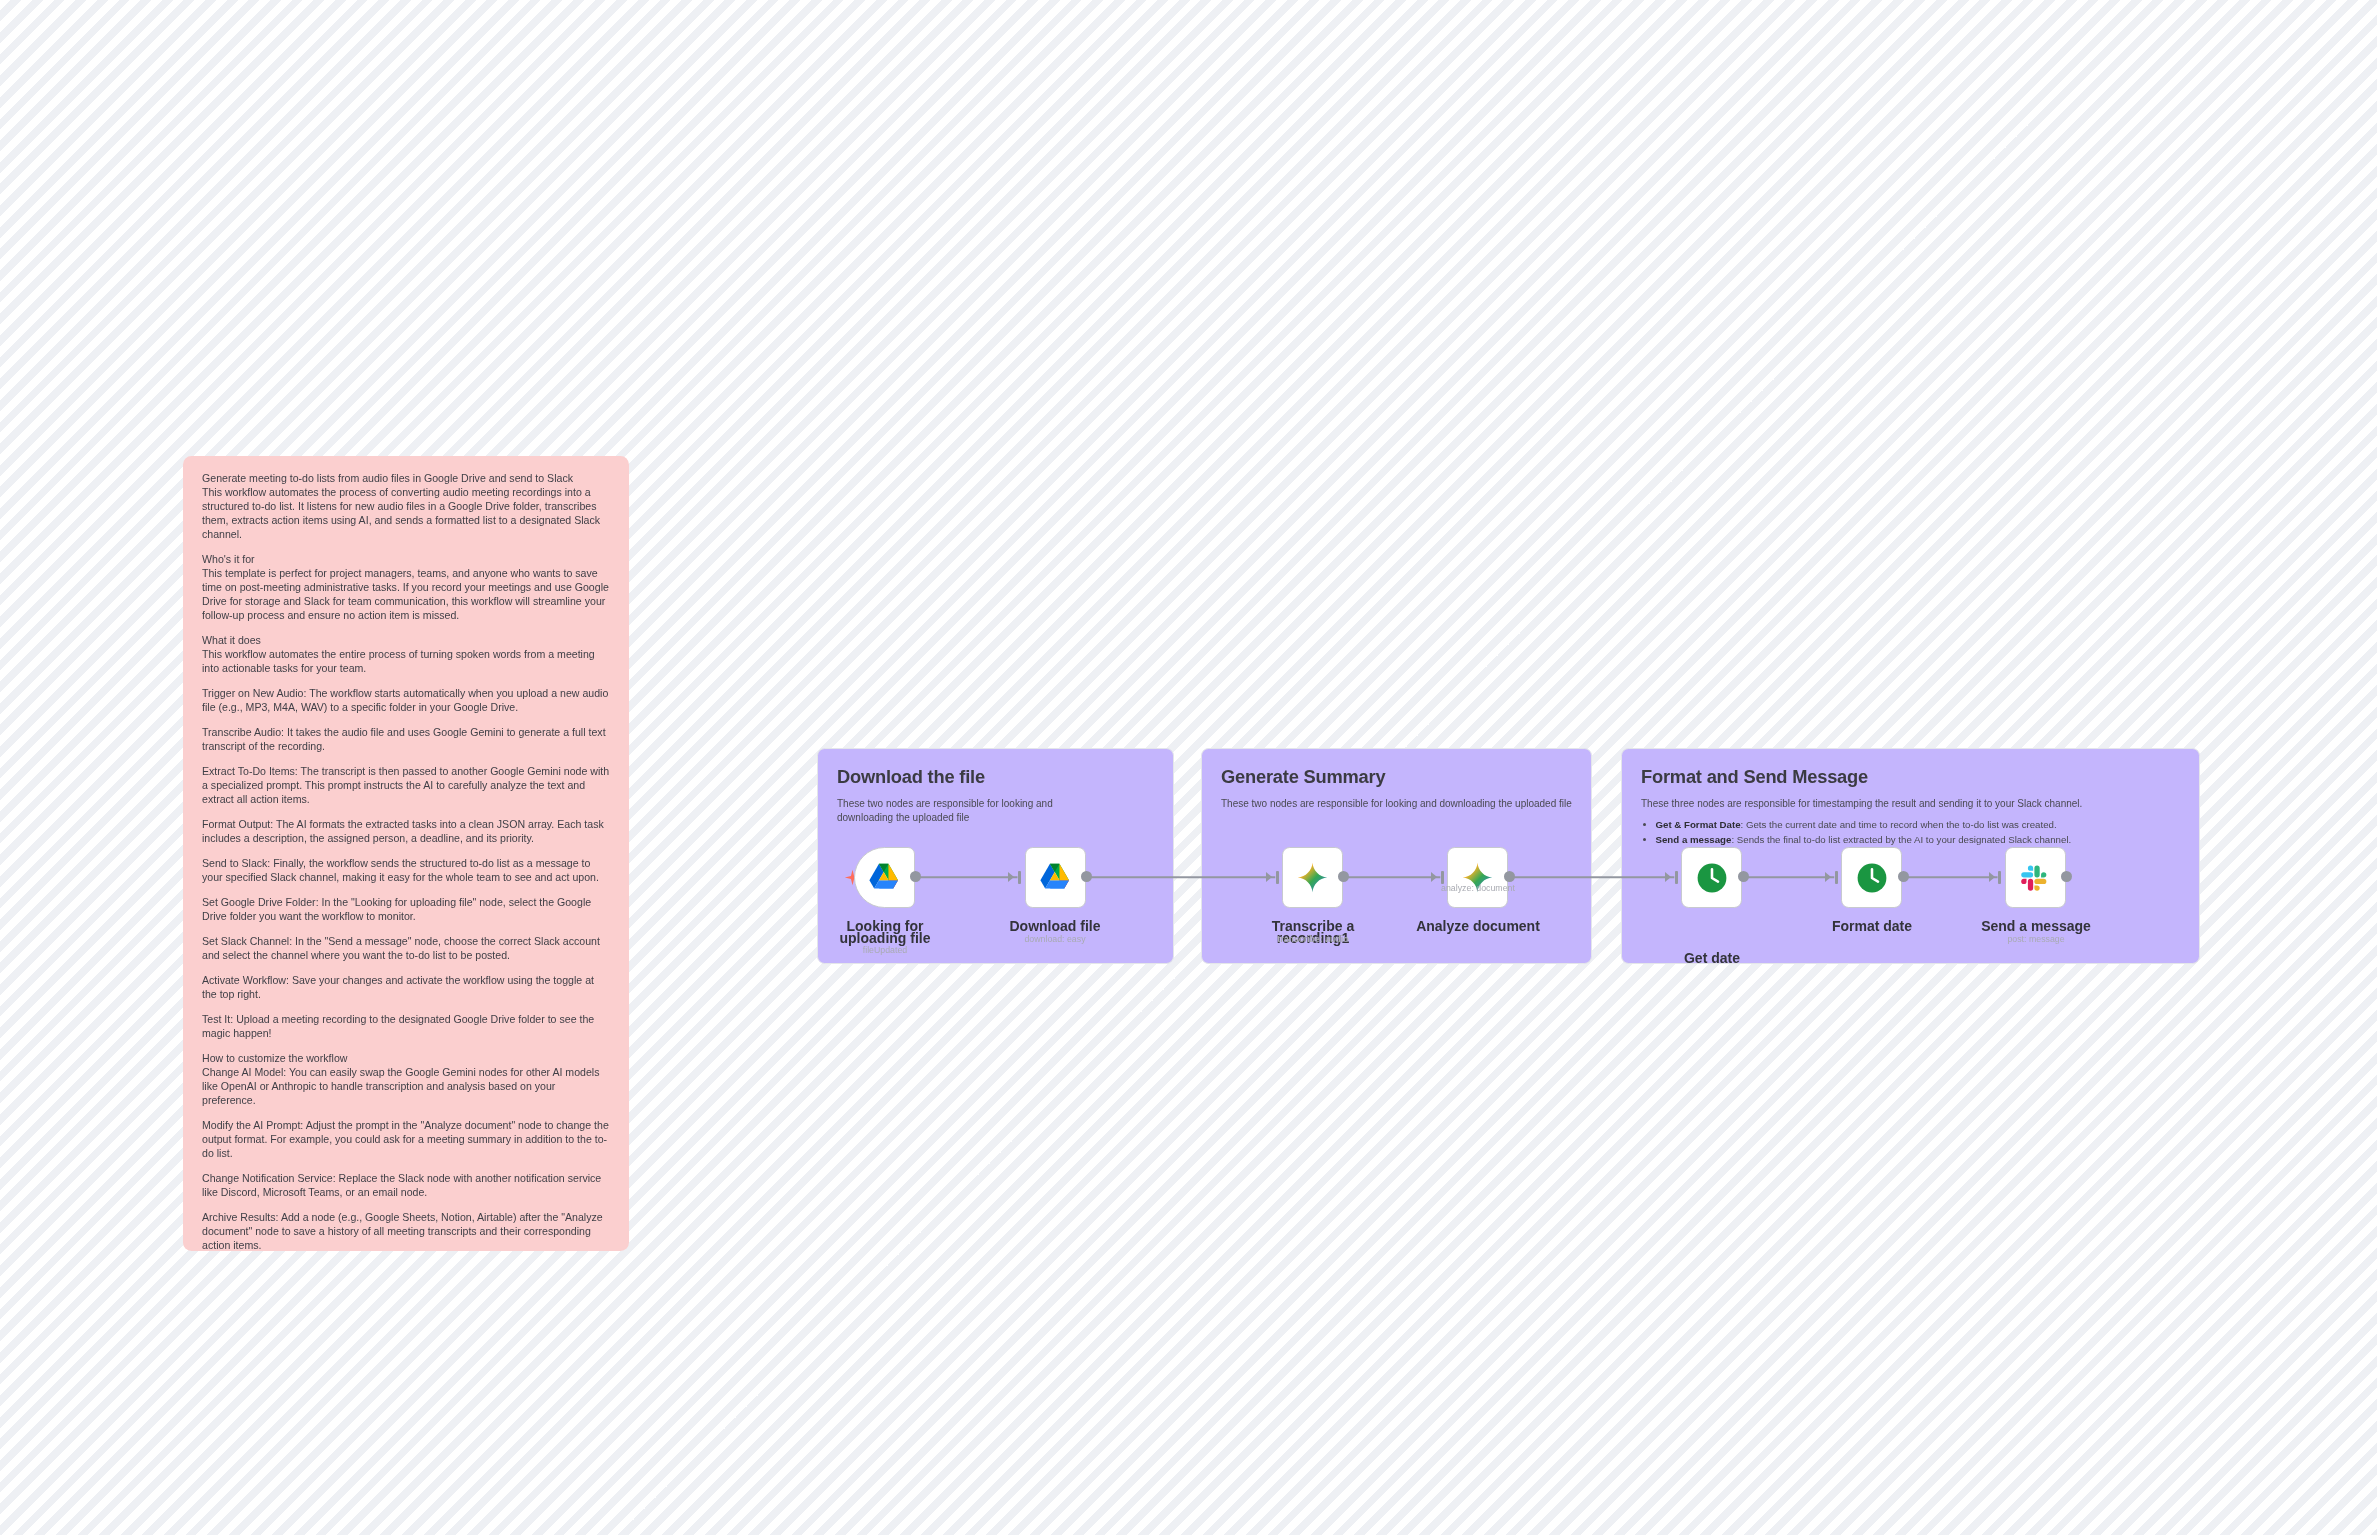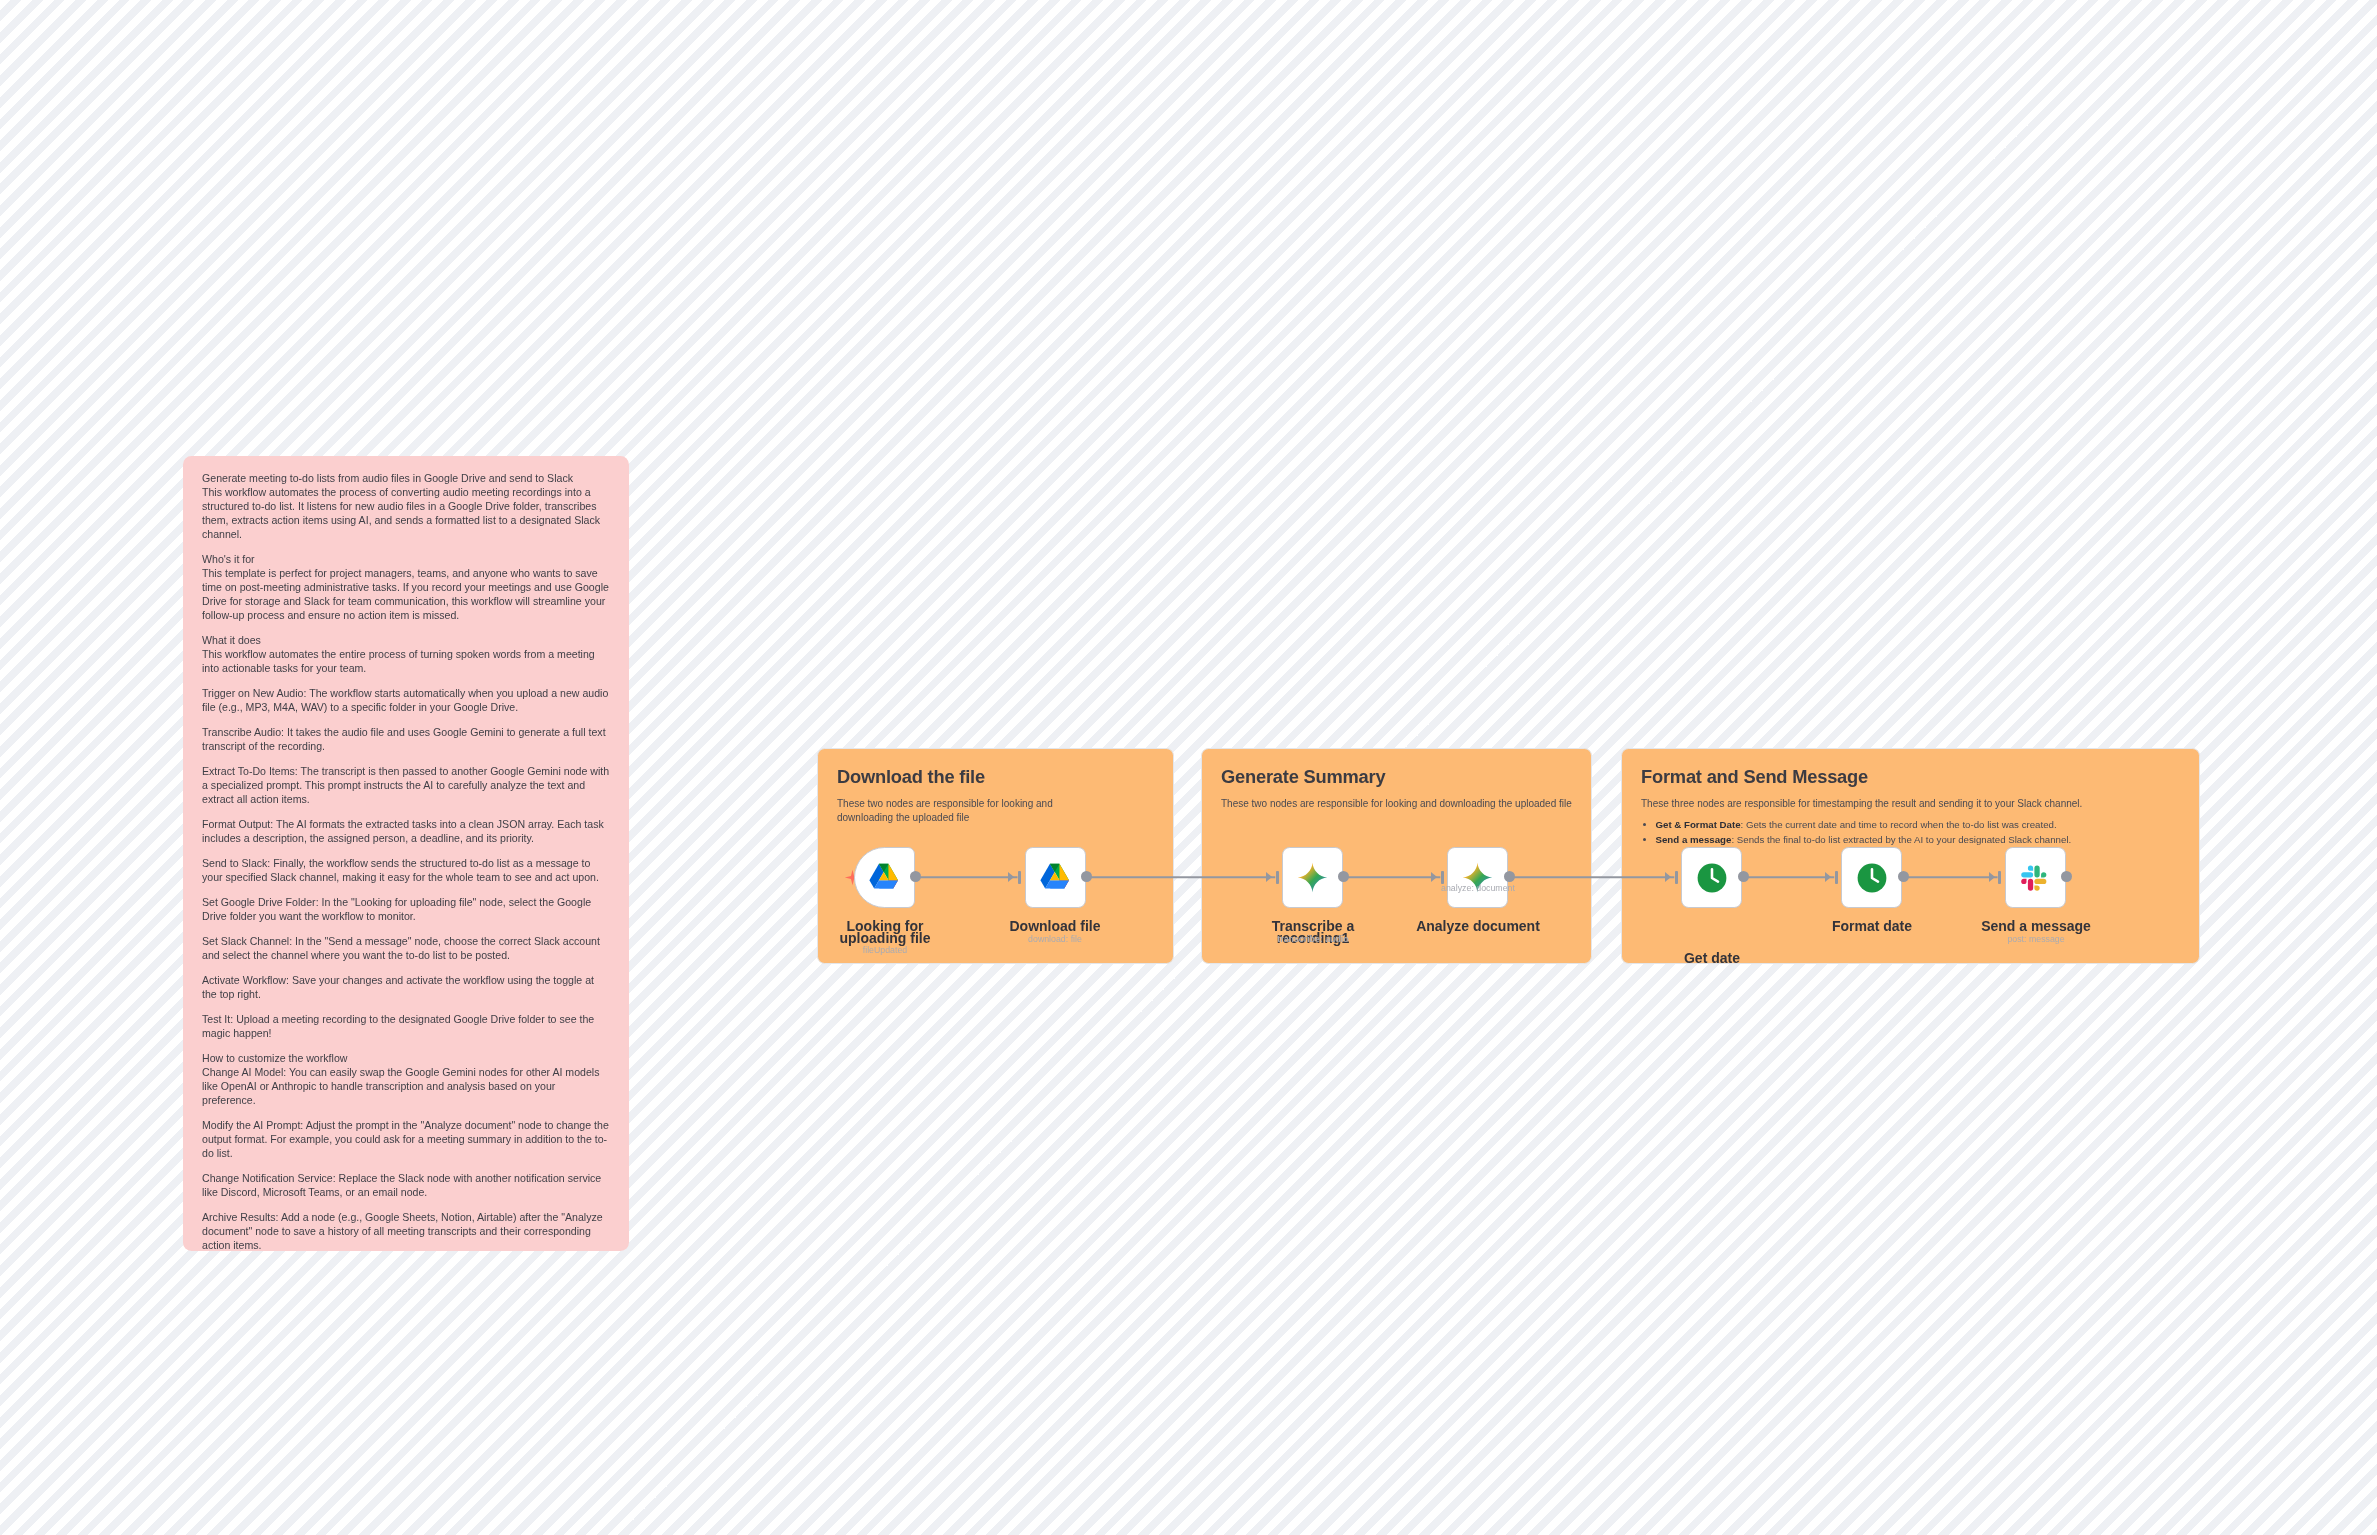--- a/index.html
+++ b/index.html
@@ -36,21 +36,21 @@
     line-height:14px;
     overflow:hidden;
   }
   .sticky p{margin:8px 0 11px 0;}
   .sticky .hd{margin:0;}
   .sticky .blk{margin:0 0 11px 0;}
 
   
   .group{
     position:absolute;
-    background:#fdba74;
+    background:#c4b5fd;
     border:0.9px solid #e4e6ea;
     border-radius:7.7px;
     box-sizing:border-box;
     padding:17px 19px;
   }
   .group-title{
     font-size:18.3px;
     font-weight:700;
     color:#3b3b42;
     letter-spacing:-0.2px;
@@ -237,21 +237,21 @@
         <path d="M22.1 12.8 L14.9 0.4 L29.2 0.4 Z" fill="#00832d"></path>
         <path d="M43.5 25.2 L29.2 25.2 L36.3 37.6 Z" fill="#ea4335"></path>
         <path d="M29.2 25.2 L43.5 25.2 L36.3 37.6 L14.9 37.6 Z" fill="#2684fc"></path>
         <path d="M22.1 12.8 L29.2 25.2 L14.9 25.2 Z" fill="#ffba00"></path>
         <path d="M29.2 0.4 L43.5 25.2 L29.2 25.2 Z" fill="#ffba00"></path>
       </svg>
     </span>
   </div>
   <div class="dot" style="left:1081px;top:871px;"></div>
   <div class="node-label" style="left:991px;top:920px;">Download file</div>
-  <div class="node-sub" style="left:991px;top:934px;">download: file</div>
+  <div class="node-sub" style="left:991px;top:934px;">download: easy</div>
 
   <div class="in-bar" style="left:1276px;top:871px;"></div>
   <div class="in-arrow" style="left:1266px;top:872px;"></div>
   <div class="node" style="left:1282px;top:847px;">
     <span>
       <svg width="31" height="31" viewBox="0 0 40 40">
         <defs>
           <linearGradient id="gem1" x1="0%" y1="0%" x2="100%" y2="100%">
             <stop offset="0%" stop-color="#ee4235"></stop>
             <stop offset="28%" stop-color="#f3b229"></stop>

